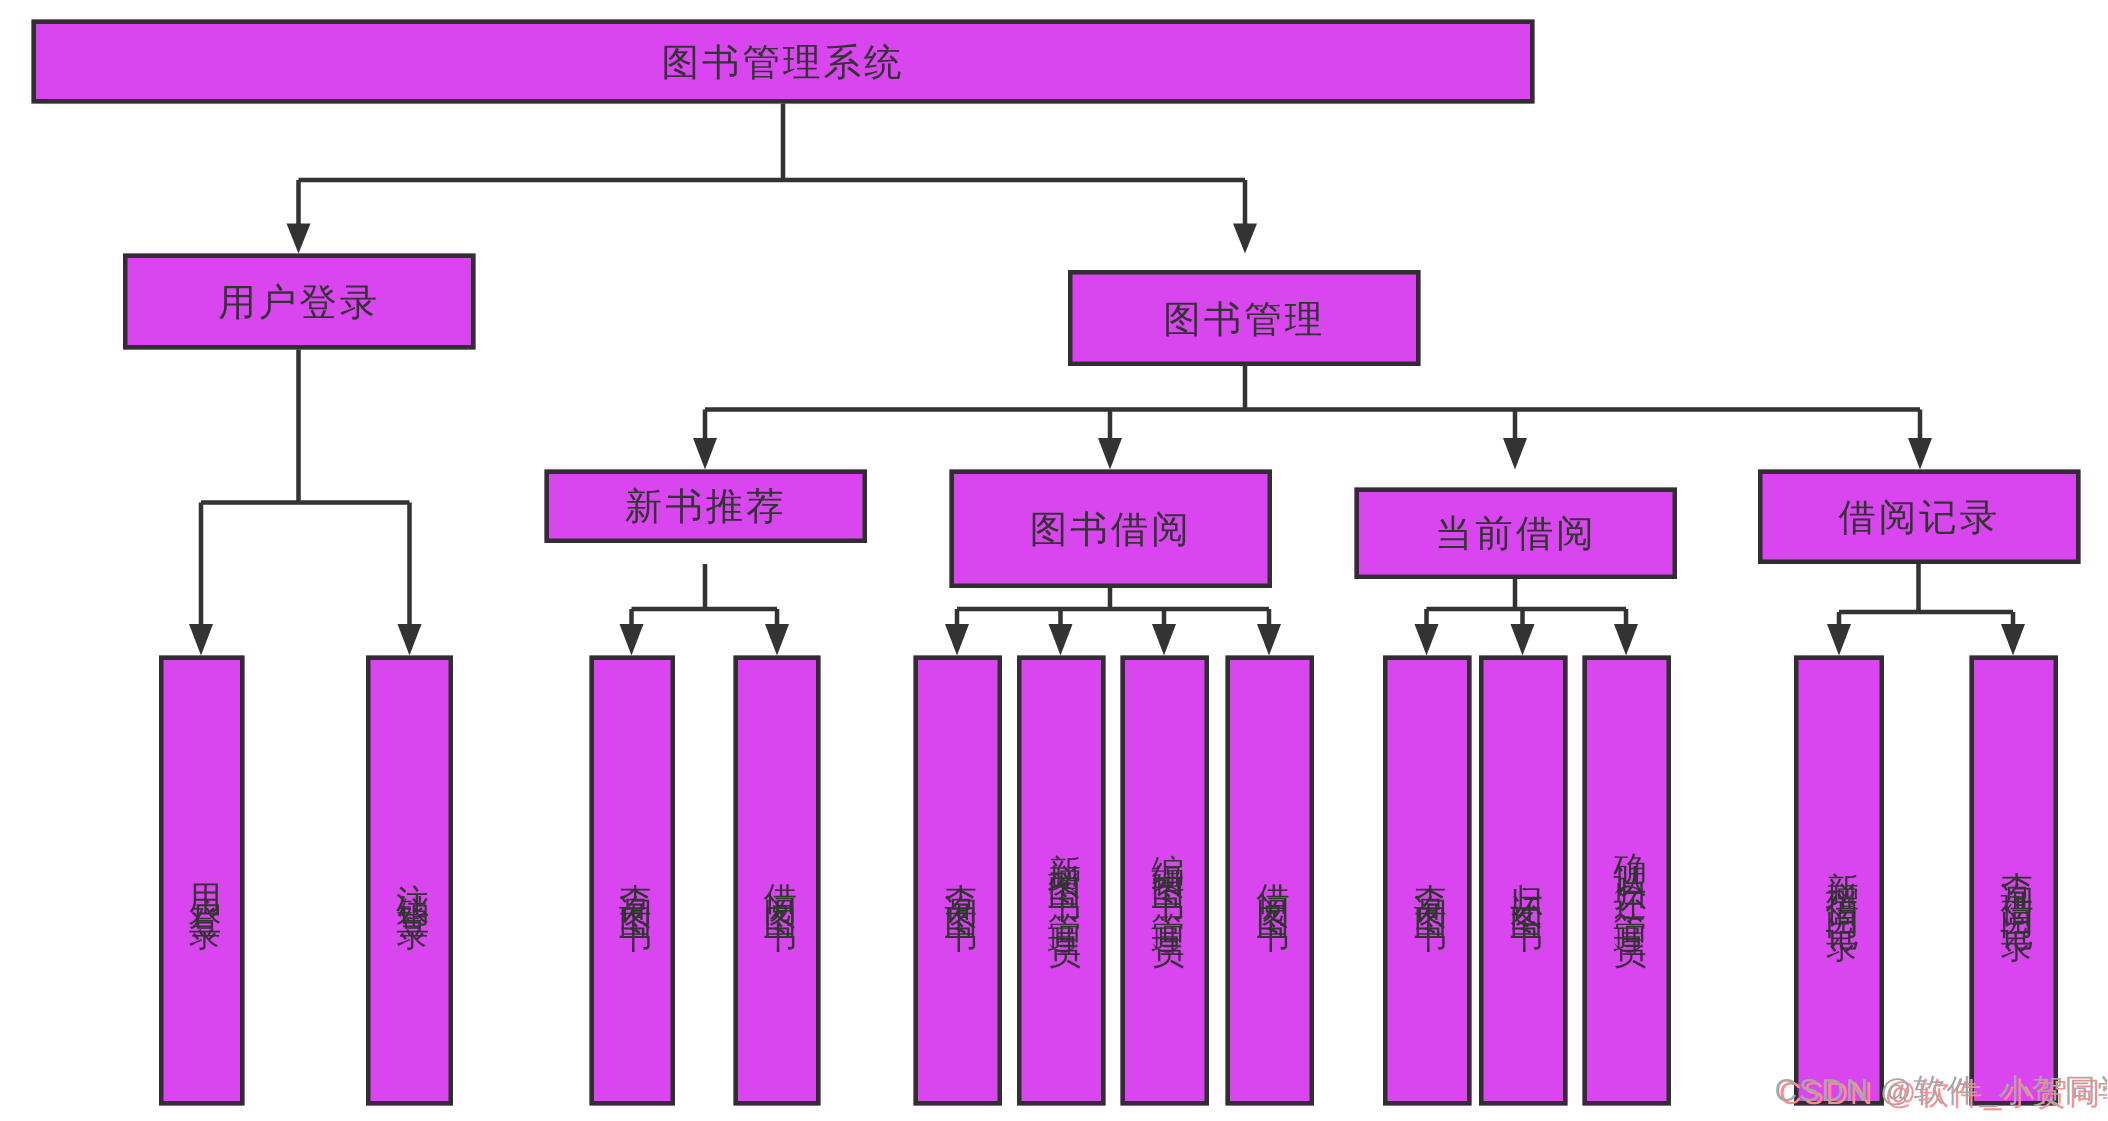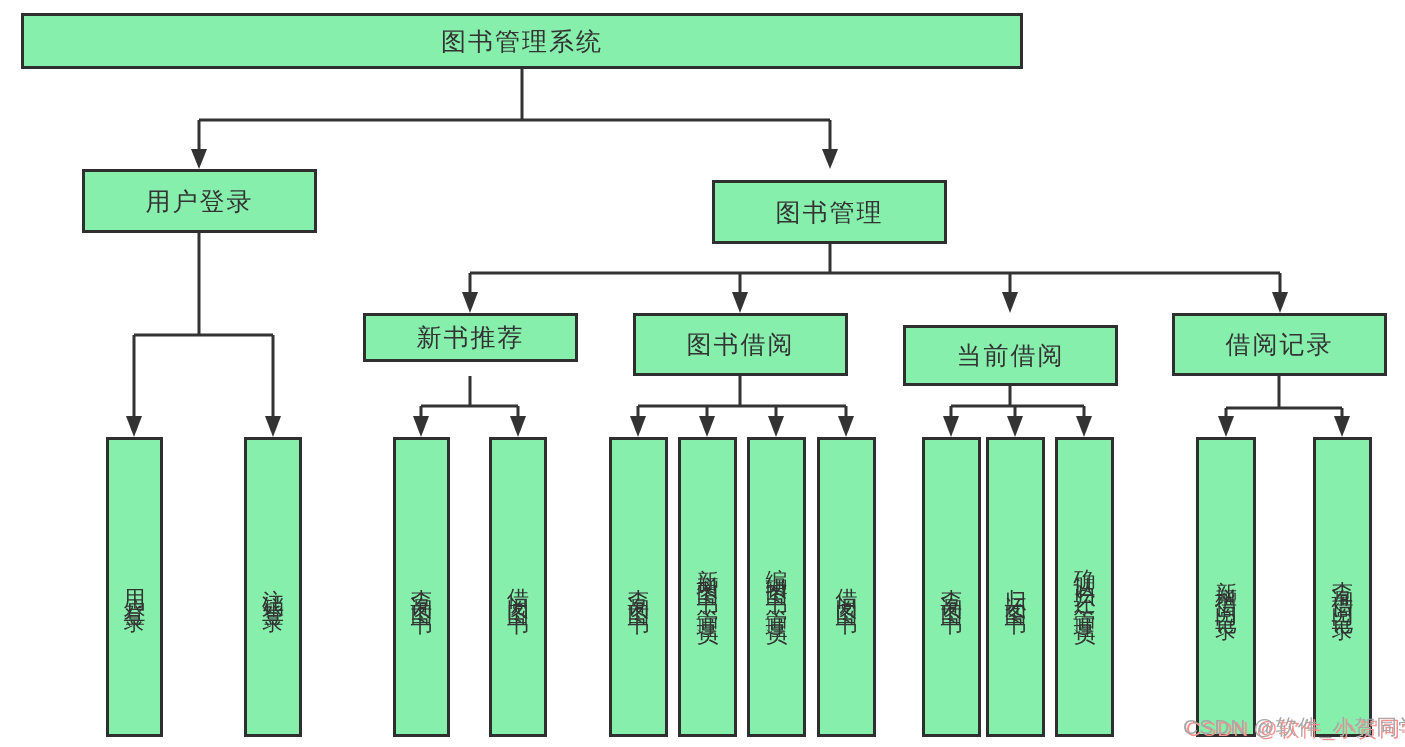--- a/index.html
+++ b/index.html
@@ -10,26 +10,27 @@
     height: 747px;
     background: var(--background, #ffffff);
     font-family: "Liberation Sans", "DejaVu Sans", sans-serif;
     overflow: hidden;
   }
   svg.connectors { position: absolute; left: 0; top: 0; }
   .cline { stroke: var(--line, #333333); stroke-width: 3; fill: none; }
   .carrow { fill: var(--line, #333333); }
   .node {
     position: absolute;
-    background: #86efac;
+    background: #d946ef;
     border: 3px solid var(--box-border, #2f2f2f);
     display: flex;
     align-items: center;
     justify-content: center;
     color: var(--text, #333333);
+    font-family: Liberation Mono, monospace;
   }
   .node.h { font-size: 25px; letter-spacing: 2px; white-space: nowrap; }
   .node.v span {
     writing-mode: vertical-rl;
     font-size: 22px;
     letter-spacing: 8px;
     line-height: 1.1;
   }
   .watermark {
     position: absolute;
@@ -98,21 +99,21 @@
   <div class="node h" style="left:82px;top:169px;width:235px;height:64px">
     <span>用户登录</span>
   </div>
   <div class="node h" style="left:712px;top:180px;width:235px;height:64px">
     <span>图书管理</span>
   </div>
 
   <div class="node h" style="left:363px;top:313px;width:215px;height:49px">
     <span>新书推荐</span>
   </div>
-  <div class="node h" style="left:633px;top:313px;width:215px;height:63px">
+  <div class="node h" style="left:633px;top:313px;width:215px;height:79px">
     <span>图书借阅</span>
   </div>
   <div class="node h" style="left:903px;top:325px;width:215px;height:61px">
     <span>当前借阅</span>
   </div>
   <div class="node h" style="left:1172px;top:313px;width:215px;height:63px">
     <span>借阅记录</span>
   </div>
 
   <div class="node v" style="left:106px;top:437px;width:57px;height:300px">

